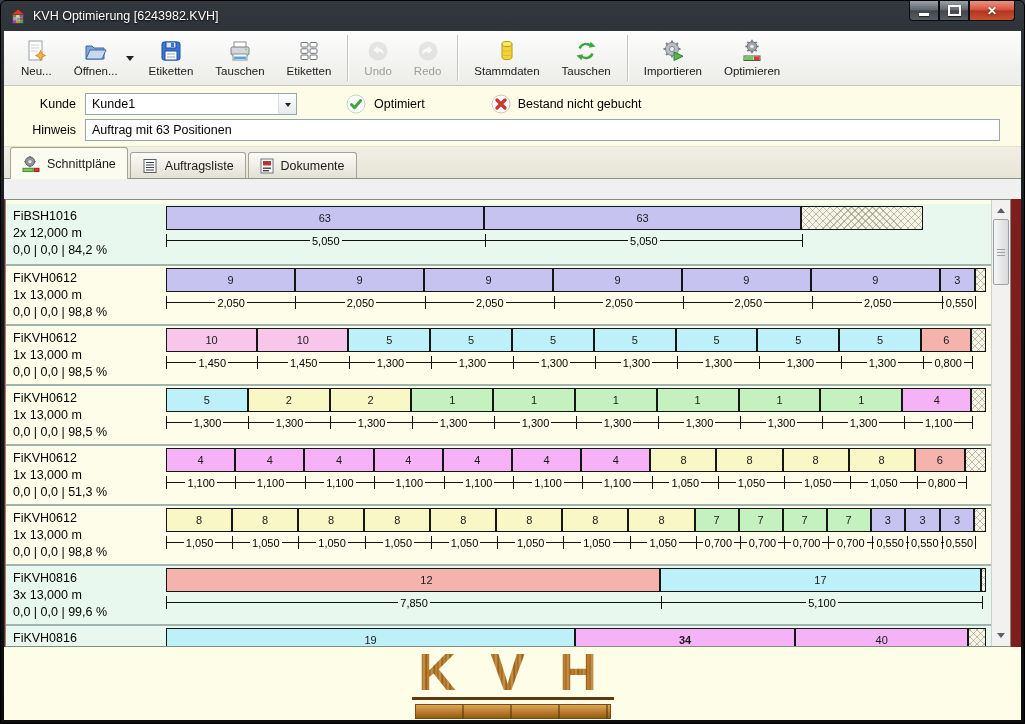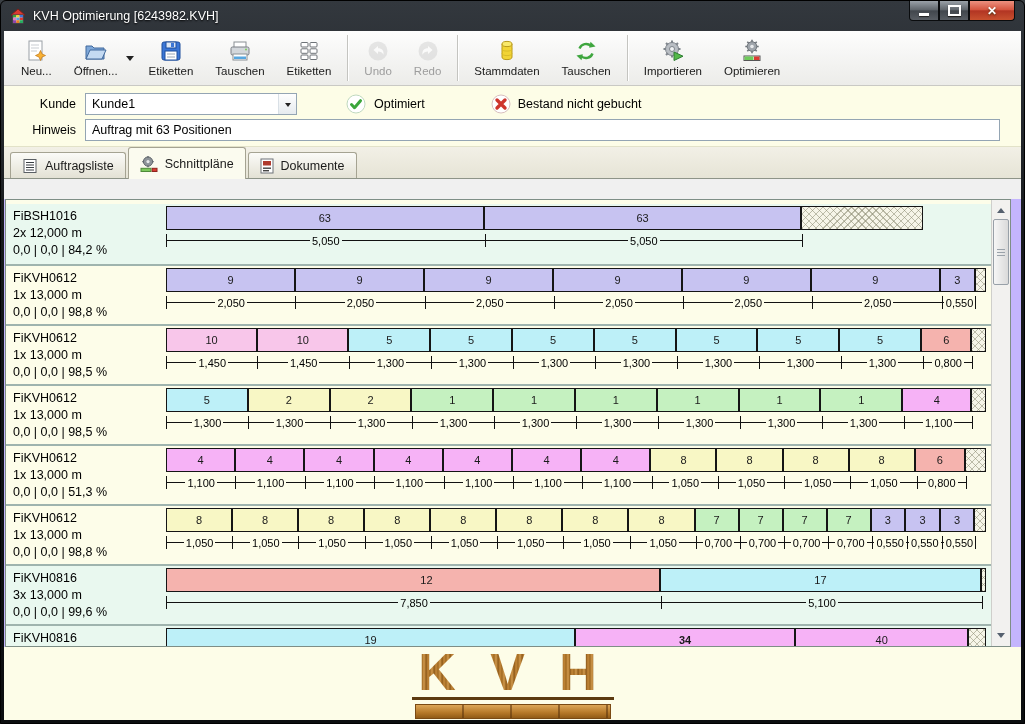--- a/index.html
+++ b/index.html
@@ -45,21 +45,21 @@
   .textfield{flex:1;height:22px;margin-right:21px;background:#fff;border:1px solid #94A5B3;font-size:12.5px;
              font-family:"Liberation Sans",sans-serif;padding:0 6px;box-sizing:border-box;outline:none;}
   
   .tabstrip{height:32px;background:linear-gradient(#F2F0E6,#E6E4D6);display:flex;align-items:flex-end;
             padding-left:6px;border-bottom:1px solid #8E9488;box-sizing:border-box;}
   .tab{display:flex;align-items:center;gap:7px;font-size:12.5px;height:26px;padding:0 11px;
        background:linear-gradient(#FBFBF8,#E3E1D4);border:1px solid #A5A392;border-bottom:none;
        border-radius:3px 3px 0 0;margin-right:2px;box-sizing:border-box;color:#1a1a1a;}
   .tab.active{height:32px;margin-bottom:-1px;background:#FBFBEF;z-index:2;position:relative;}
   
-  .pagebody{position:absolute;left:0;right:0;top:168px;bottom:0;background:#c4b5fd;}
+  .pagebody{position:absolute;left:0;right:0;top:168px;bottom:0;background:#7f1d1d;}
   .viewport{position:absolute;left:1px;top:0;width:1006px;height:448px;border:1px solid #7E8E86;background:#fff;
             display:flex;box-sizing:border-box;overflow:hidden;}
   .rows{width:986px;overflow:hidden;padding-top:4px;box-sizing:border-box;background:#FDFDE9;}
   .prow{display:flex;height:60px;box-sizing:border-box;background:var(--bg);}
   .prow + .prow{border-top:2px solid #9FB4AE;}
   .plabel{width:160px;padding:4px 0 0 7px;box-sizing:border-box;font-size:12.5px;line-height:1.34;color:#000;flex:none;}
   .plan{width:820px;padding-top:2px;box-sizing:border-box;flex:none;}
   .bar{height:24px;border:1px solid #151515;display:flex;box-sizing:border-box;}
   .seg{box-sizing:border-box;border-right:2px solid #151515;display:flex;align-items:center;justify-content:center;
        font-size:11px;color:#1a1a1a;white-space:nowrap;overflow:visible;}
@@ -315,50 +315,50 @@
           <span>Bestand nicht gebucht</span>
         </div>
       </div>
       <div class="frow">
         <div class="flabel">Hinweis</div>
         <input class="textfield" value="Auftrag mit 63 Positionen" style="">
       </div>
     </div>
 
     <div class="tabstrip" id="tabstrip">
-        <div class="tab">
-          <span>
-            <svg width="16" height="16">
-              <rect x="2" y="1.5" width="12" height="13" fill="#FFFFFF" stroke="#5A5F64"></rect>
-              <g stroke="#3A3F44">
-                <line x1="4" y1="4.5" x2="12" y2="4.5"></line>
-                <line x1="4" y1="7" x2="12" y2="7"></line>
-                <line x1="4" y1="9.5" x2="12" y2="9.5"></line>
-                <line x1="4" y1="12" x2="12" y2="12"></line>
-              </g>
-            </svg>
-          </span>
-          <span>Auftragsliste</span>
-        </div>
         <div class="tab active">
           <span>
             <svg width="18" height="16">
               <circle cx="8" cy="5.6" r="4.6" fill="#8E9499" stroke="#5F656B"></circle>
               <circle cx="8" cy="5.6" r="1.6" fill="#E6E8EA"></circle>
               <g stroke="#5F656B" stroke-width="1.3">
                 <line x1="8" y1="0" x2="8" y2="1.5"></line>
                 <line x1="8" y1="9.7" x2="8" y2="11.2"></line>
                 <line x1="2.3" y1="5.6" x2="3.8" y2="5.6"></line>
                 <line x1="12.2" y1="5.6" x2="13.7" y2="5.6"></line>
               </g>
               <rect x="1" y="12.3" width="10" height="3.2" fill="#7CC85C" stroke="#4E8A38"></rect>
               <rect x="12.2" y="12.3" width="4.8" height="3.2" fill="#D93A31" stroke="#8E241E"></rect>
             </svg>
           </span>
           <span>Schnittpläne</span>
+        </div>
+        <div class="tab">
+          <span>
+            <svg width="16" height="16">
+              <rect x="2" y="1.5" width="12" height="13" fill="#FFFFFF" stroke="#5A5F64"></rect>
+              <g stroke="#3A3F44">
+                <line x1="4" y1="4.5" x2="12" y2="4.5"></line>
+                <line x1="4" y1="7" x2="12" y2="7"></line>
+                <line x1="4" y1="9.5" x2="12" y2="9.5"></line>
+                <line x1="4" y1="12" x2="12" y2="12"></line>
+              </g>
+            </svg>
+          </span>
+          <span>Auftragsliste</span>
         </div>
         <div class="tab">
           <span>
             <svg width="14" height="16">
               <rect x="1" y="1" width="12" height="14" fill="#FFFFFF" stroke="#6E7378"></rect>
               <rect x="3" y="3" width="8" height="4.5" fill="#B03A2E"></rect>
               <rect x="3" y="9.5" width="8" height="1.4" fill="#444"></rect>
               <rect x="3" y="12" width="6" height="1.4" fill="#444"></rect>
             </svg>
           </span>

